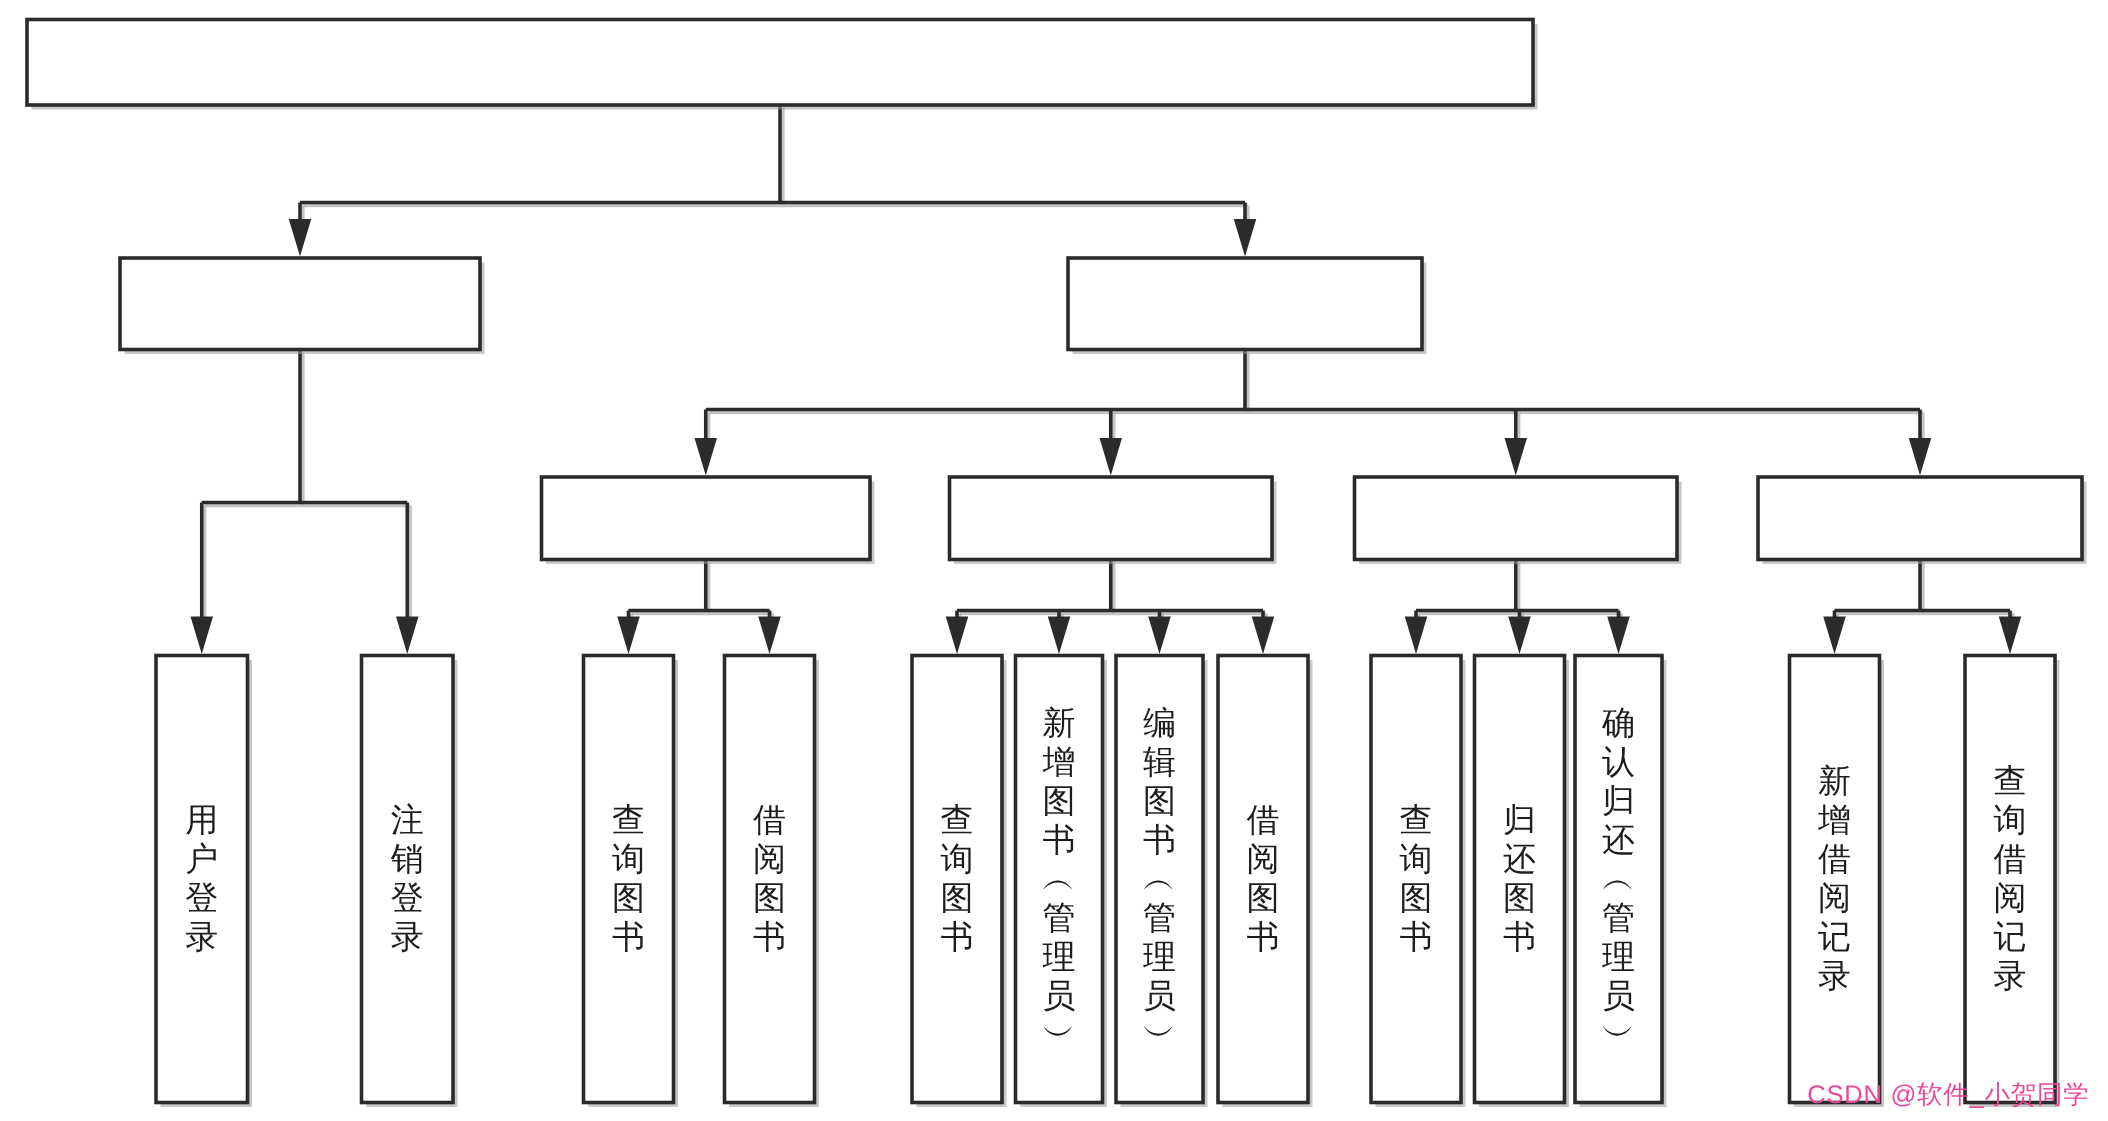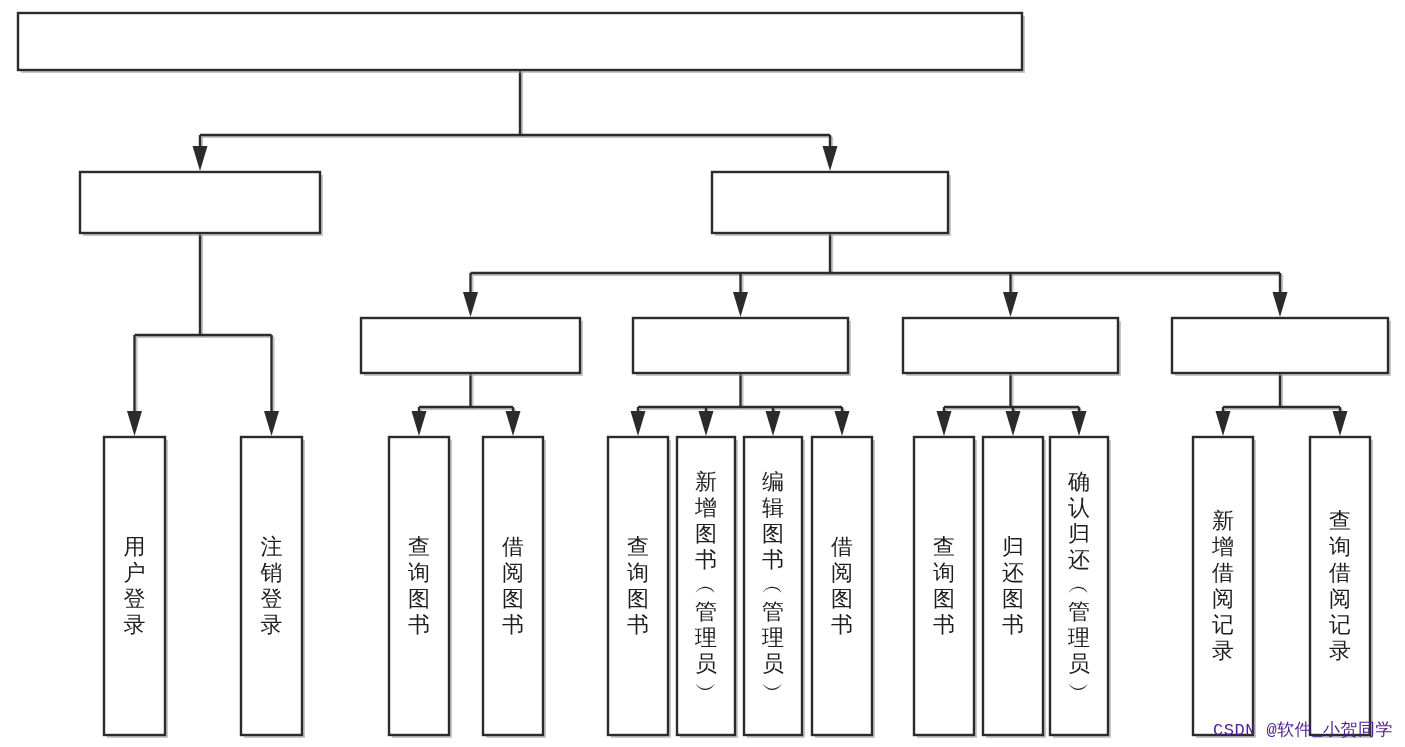--- a/index.html
+++ b/index.html
@@ -61,23 +61,23 @@
   .node-label-v {
     font-family: "Liberation Sans", "DejaVu Sans", sans-serif;
     font-size: 22px;
     fill: #1d1d1d;
     text-anchor: middle;
   }
   .watermark {
     position: absolute;
     right: 12px;
     bottom: 6px;
-    font-family: Liberation Mono, monospace;
+    font-family: Liberation Sans, sans-serif;
     font-size: 17px;
-    color: #4c1d95;
+    color: #ec4899;
     letter-spacing: 0.5px;
     white-space: nowrap;
     pointer-events: none;
   }
 </style>
 </head>
 <body>
 
 <div id="diagram-root">
   <svg class="diagram" viewBox="0 0 1405 747" xmlns="http://www.w3.org/2000/svg">

